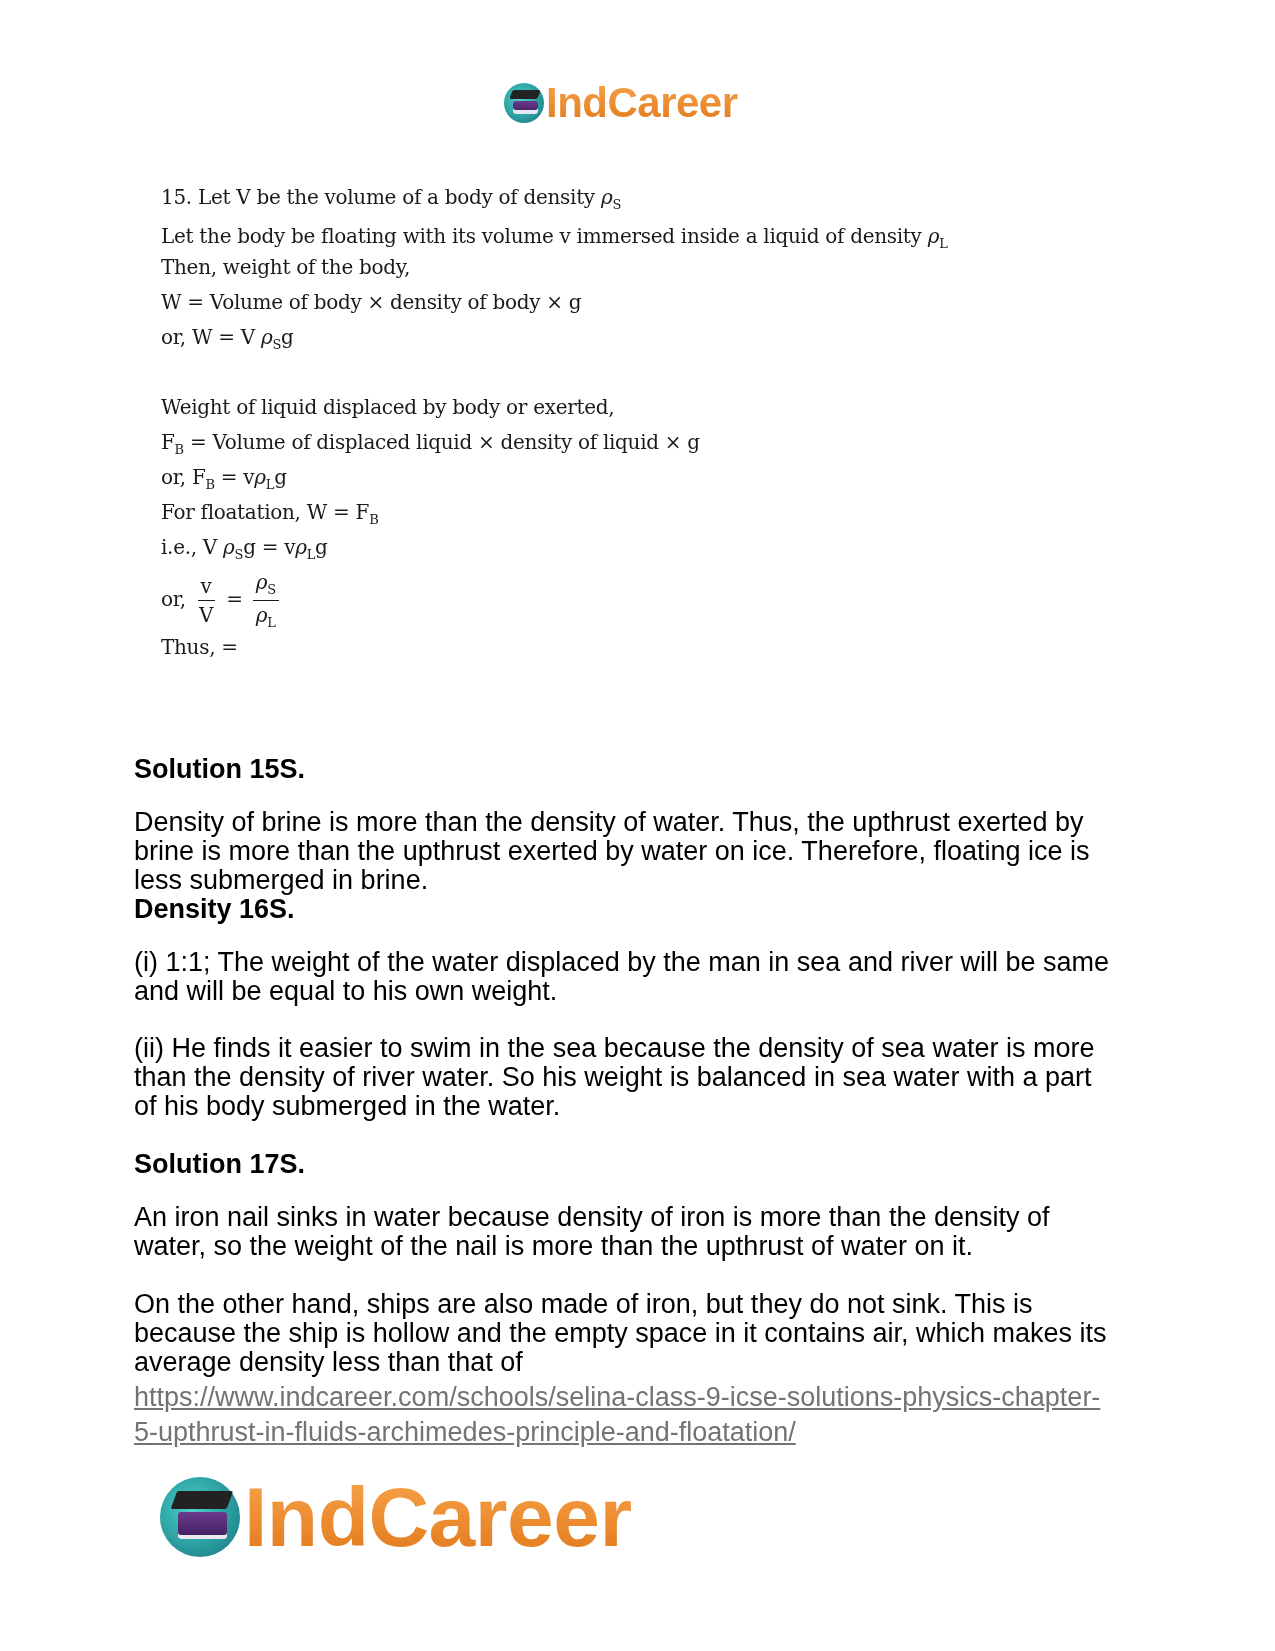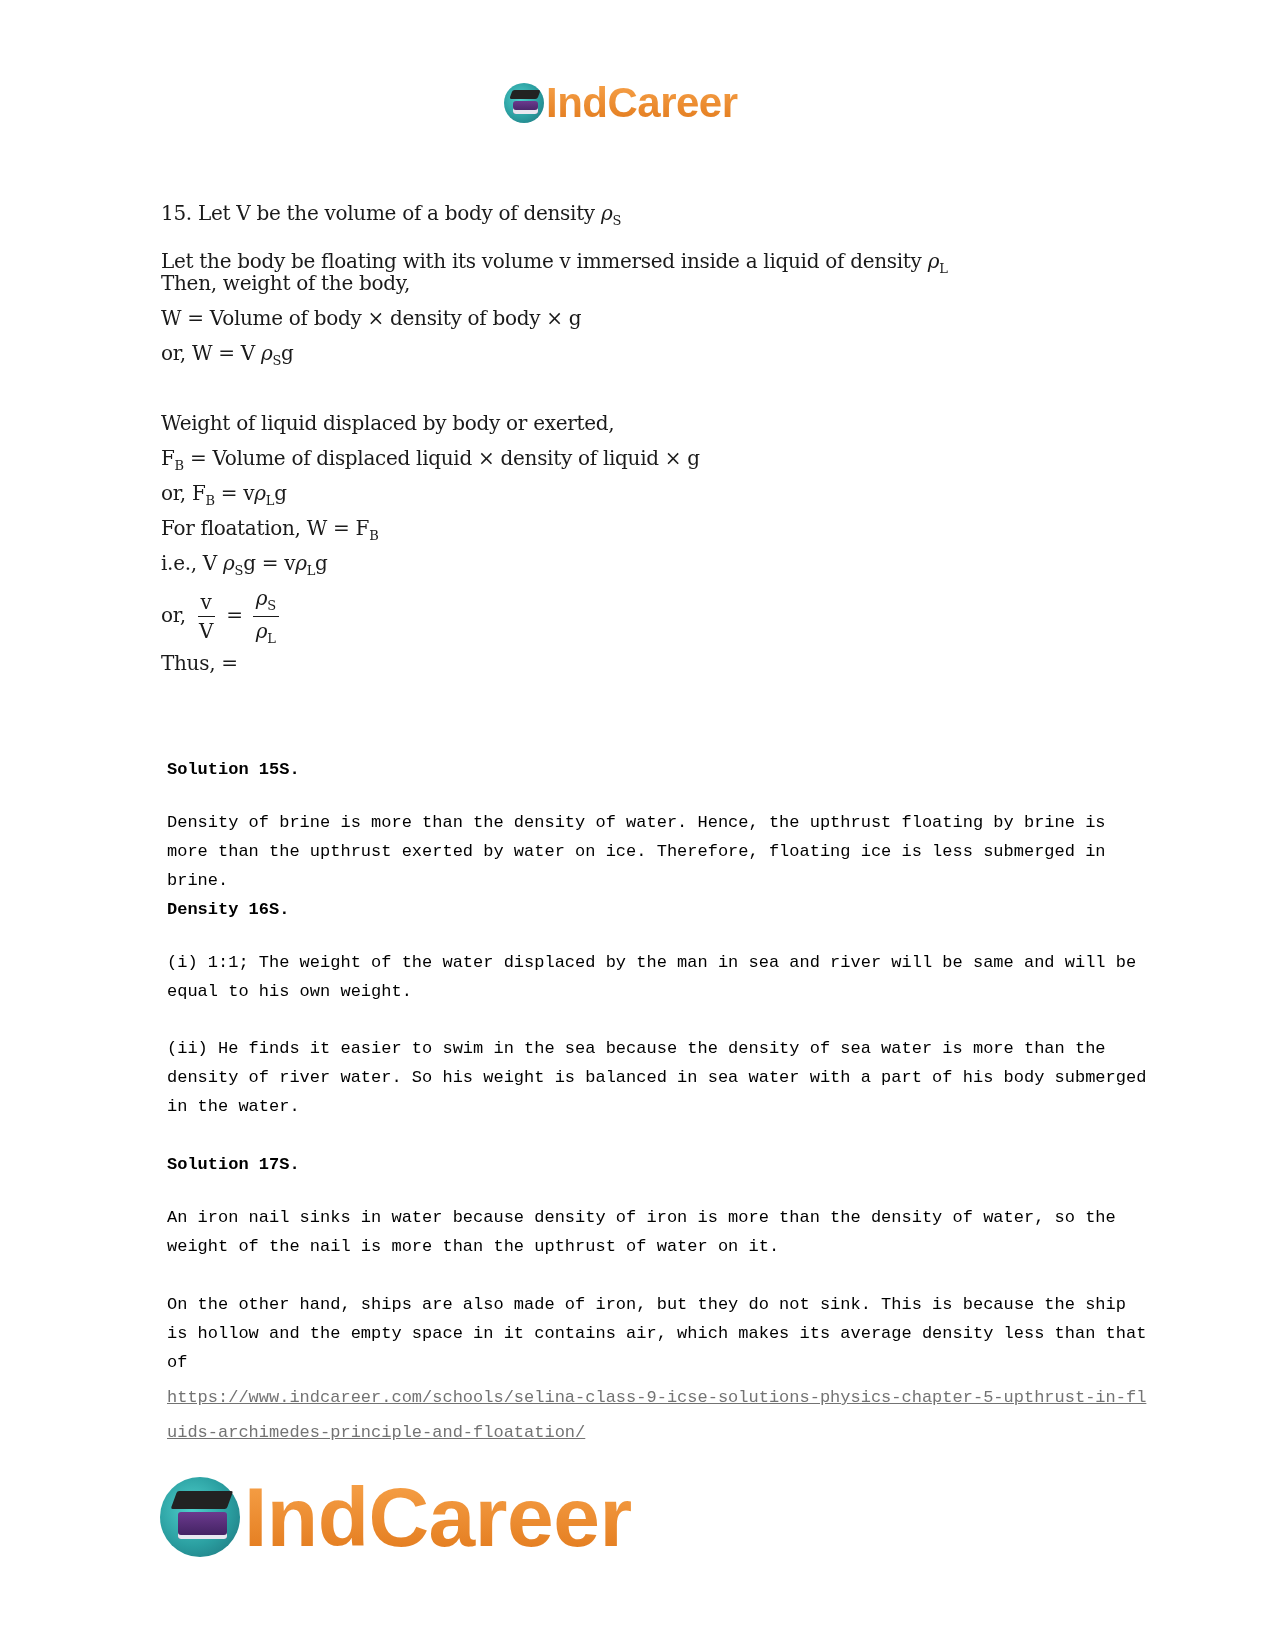--- a/index.html
+++ b/index.html
@@ -21,48 +21,48 @@
       color: #e8862a;
       background: linear-gradient(180deg, #f7a24a 0%, #e27a1c 100%);
       -webkit-background-clip: text; background-clip: text; -webkit-text-fill-color: transparent;
       letter-spacing: -0.5px; line-height: 1; }
     .logo-top .logo-text { font-size: 42px; margin-left: 2px; }
     .logo-bottom .logo-text { font-size: 84px; margin-left: 4px; }
 
     
     .math { position: absolute; left: 161px; top: 185px; font-family: "DejaVu Serif", "Liberation Serif", serif;
       font-size: 20px; color: #1a1a1a; }
-    .math .line { position: absolute; left: 0; white-space: nowrap; letter-spacing: -0.3px; margin-top: 16px; }
+    .math .line { position: absolute; left: 0; white-space: nowrap; letter-spacing: -0.3px; }
     .math .sub { font-size: 13px; vertical-align: -5px; }
     .math .rho { font-style: italic; }
     .frac { display: inline-flex; flex-direction: column; align-items: center; vertical-align: middle; margin: 0 4px; }
     .frac .num { padding: 0 3px 2px 3px; border-bottom: 1.5px solid #1a1a1a; line-height: 1.2; }
     .frac .den { padding: 2px 3px 0 3px; line-height: 1.2; }
 
-    .text { position: absolute; left: 167px; font-family: Liberation Mono, monospace; font-size: 17px;
+    .text { position: absolute; left: 134px; font-family: Liberation Sans, sans-serif; font-size: 27px;
       line-height: 29px; color: #000; width: 980px; }
     .text.bold { font-weight: bold; }
     .link { color: #737373; text-decoration: underline; }
   </style>
 </head>
 <body>
 
 <div class="logo logo-top">
   <div class="logo-mark">
     <div class="book"></div>
       <div class="cap"></div>
   </div>
   <span class="logo-text">IndCareer</span>
 </div>
 
 <div class="math">
   <div class="line" style="top:0px">
     <span>15. Let V be the volume of a body of density </span><span class="rho">ρ</span><span class="sub">S</span>
   </div>
-  <div class="line" style="top:48px">
+  <div class="line" style="top:39px">
     <span>Let the body be floating with its volume v immersed inside a liquid of density </span><span class="rho">ρ</span><span class="sub">L</span>
   </div>
   <div class="line" style="top:70px">
     <span>Then, weight of the body,</span>
   </div>
   <div class="line" style="top:105px">
     <span>W = Volume of body  ×  density of body  ×  g</span>
   </div>
   <div class="line" style="top:140px">
     <span>or, W = V </span><span class="rho">ρ</span><span class="sub">S</span><span>g</span>
@@ -93,21 +93,21 @@
       <span class="den"><span class="rho">ρ</span><span class="sub">L</span></span>
     </span>
   </div>
   <div class="line" style="top:450px">
     <span>Thus, </span>
     <span> = </span>
   </div>
 </div>
 
 <div class="text bold" style="top:755px">Solution 15S.</div>
-<div class="text" style="top:808px">Density of brine is more than the density of water. Hence, the upthrust floating by brine is more than the upthrust exerted by water on ice. Therefore, floating ice is less submerged in brine.</div>
+<div class="text" style="top:808px">Density of brine is more than the density of water. Thus, the upthrust exerted by brine is more than the upthrust exerted by water on ice. Therefore, floating ice is less submerged in brine.</div>
 
 <div class="text bold" style="top:895px">Density 16S.</div>
 <div class="text" style="top:948px">(i) 1:1; The weight of the water displaced by the man in sea and river will be same and will be equal to his own weight.</div>
 <div class="text" style="top:1034px">(ii) He finds it easier to swim in the sea because the density of sea water is more than the density of river water. So his weight is balanced in sea water with a part of his body submerged in the water.</div>
 
 <div class="text bold" style="top:1150px">Solution 17S.</div>
 <div class="text" style="top:1203px">An iron nail sinks in water because density of iron is more than the density of water, so the weight of the nail is more than the upthrust of water on it.</div>
 <div class="text" style="top:1290px">On the other hand, ships are also made of iron, but they do not sink. This is because the ship is hollow and the empty space in it contains air, which makes its average density less than that of</div>
 
 <a class="text link" style="top:1380px; word-break:break-all; line-height:35px;">https://www.indcareer.com/schools/selina-class-9-icse-solutions-physics-chapter-5-upthrust-in-fluids-archimedes-principle-and-floatation/</a>

